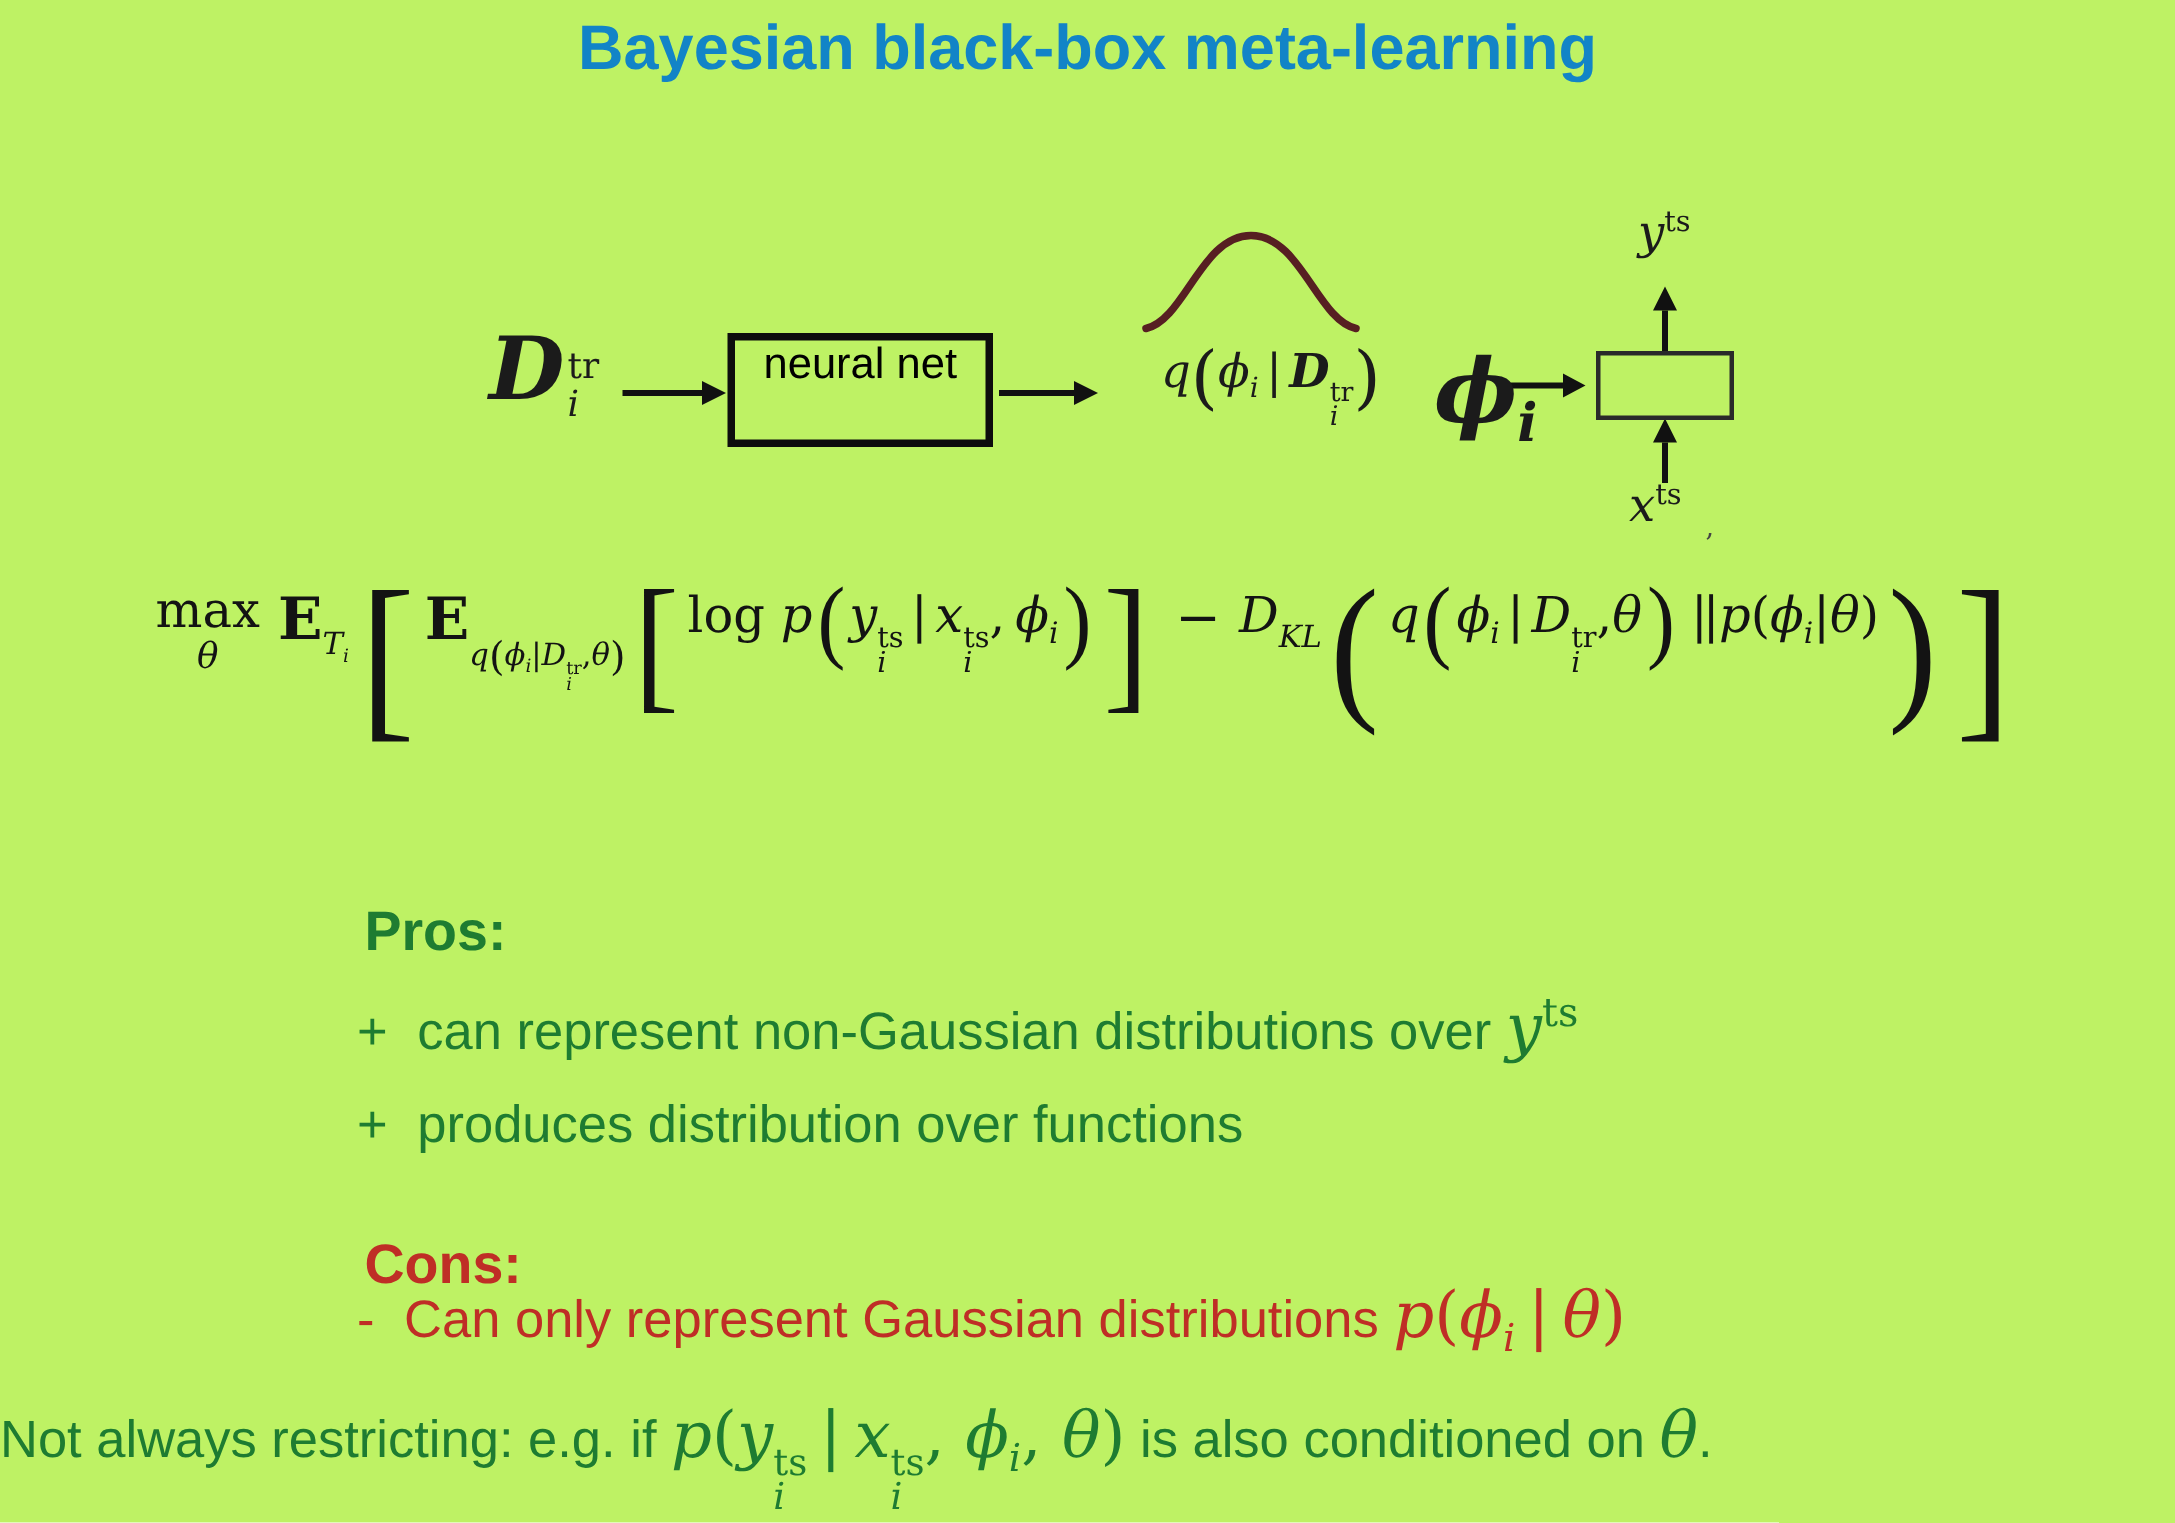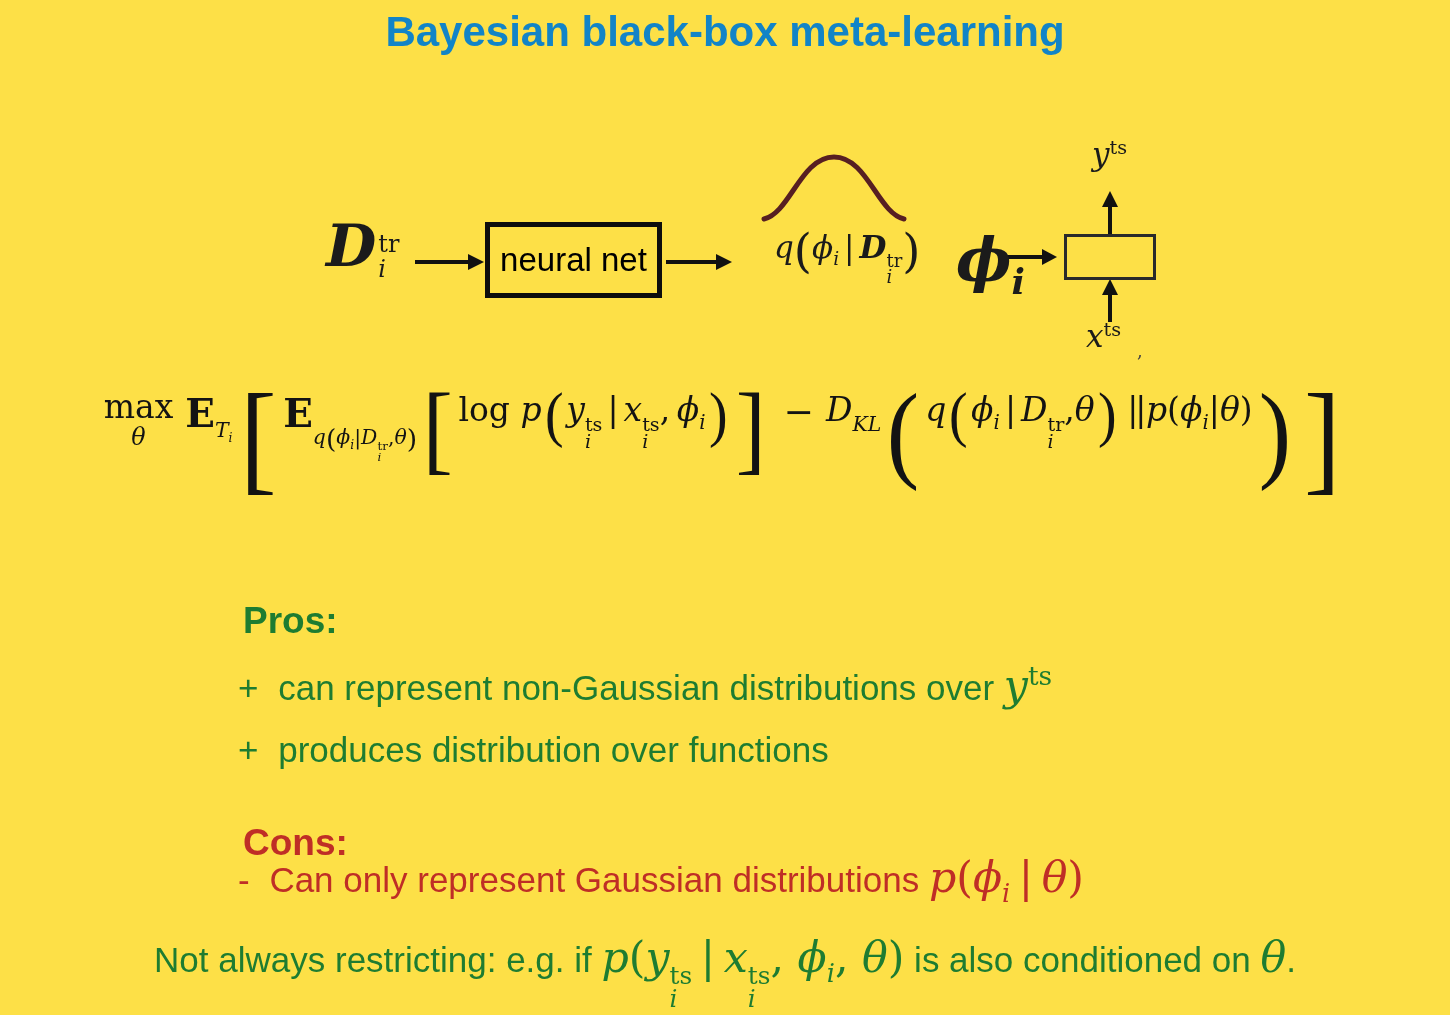--- a/index.html
+++ b/index.html
@@ -1,20 +1,20 @@
 <!DOCTYPE html>
 <html style="--title-blue: #1284c7; --green: #1e7c31; --red: #bf2e26; --curve-maroon: #571f22; --text-black: #1b1b1b;"><head>
 <meta charset="utf-8">
 <style>
   :root{
     --title-blue:#1284c7; --green:#1e7c31; --red:#bf2e26;
     --curve-maroon:#571f22; --text-black:#1b1b1b;
   }
   html,body{margin:0;padding:0;background:#ffffff;}
-  .slide{position:relative;width:1450px;height:1015px;background:#fde047;overflow:hidden;
+  .slide{position:relative;width:1450px;height:1015px;background:#bef264;overflow:hidden;
          font-family:"Liberation Sans",sans-serif;color:var(--text-black);}
 
   
   .t1{position:absolute;top:8px;left:0;right:0;text-align:center;
       font-size:42px;font-weight:bold;color:var(--title-blue);}
   .t2{position:absolute;top:66px;left:0;right:0;text-align:center;
       font-size:42px;font-weight:normal;color:#1c1c1c;}
 
   
   .dsvg{position:absolute;top:0;left:0;}
@@ -24,21 +24,21 @@
 
   .math{font-family:"DejaVu Serif","Liberation Serif",serif;}
   .dtr{position:absolute;left:326px;top:212px;font-family:"DejaVu Serif",serif;}
   .bigD{font-size:58px;font-style:italic;font-weight:bold;}
   .ss2{display:inline-flex;flex-direction:column;align-items:flex-start;
        font-size:24px;line-height:1.05;vertical-align:14px;margin-left:2px;}
   .ss2 .t{font-style:normal;}
   .ss2 .b{font-style:italic;}
 
   .nnbox{position:absolute;left:485px;top:222px;width:167px;height:66px;border:5px solid #0d0d0d;
-         display:flex;align-items:center;justify-content:center;font-size:33px;color:#000;}
+         display:flex;justify-content:center;font-size:29px;color:#000;}
 
   .qlab{position:absolute;left:735px;top:224px;font-family:"DejaVu Serif",serif;font-size:31px;margin-left:39px;}
   .lp{font-size:1.5em;font-weight:400;vertical-align:-0.2em;font-style:normal;}
   .ss{display:inline-flex;flex-direction:column;align-items:flex-start;
       font-size:0.58em;line-height:0.9;vertical-align:-0.5em;font-style:normal;}
   .ss .t{font-style:normal;}
   .ss .b{font-style:italic;}
 
   .philab{position:absolute;left:956px;top:226px;font-family:"DejaVu Serif",serif;
           font-size:59px;font-weight:bold;}
@@ -73,21 +73,21 @@
   .d3{font-size:62px;margin:0 2px;}
   .d4{font-size:108px;margin:0 4px;}
 
   
   .green{color:var(--green);}
   .red{color:var(--red);}
   .heading{position:absolute;left:243px;font-size:37px;font-weight:bold;}
   .pc-item{position:absolute;left:238px;font-size:35px;}
   .bullet{margin-right:10px;}
   .fn{font-family:"DejaVu Serif",serif;font-size:1.22em;}
-  .footnote{position:absolute;left:0;right:0;top:932px;text-align:center;font-size:35px;
+  .footnote{position:absolute;left:0;right:0;top:932px;text-align:left;font-size:35px;
             color:var(--green);}
 </style>
 </head>
 <body>
 
 <div class="slide">
 
   <div class="t1">Bayesian black-box meta-learning</div>
 
   <svg class="dsvg" width="1450" height="400" viewBox="0 0 1450 400">

